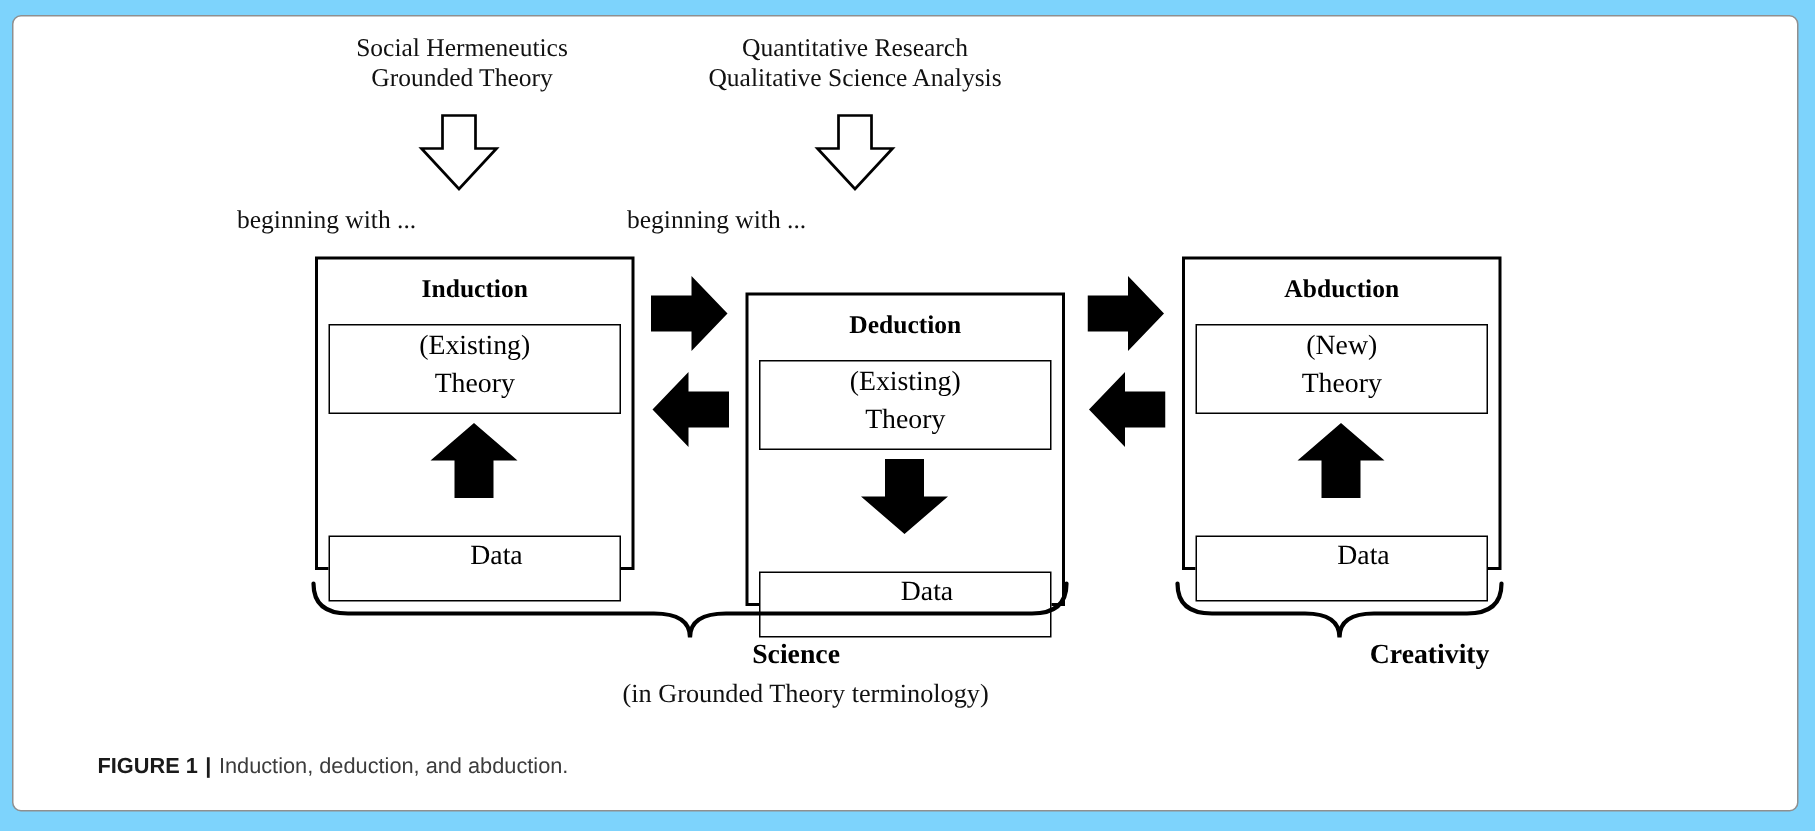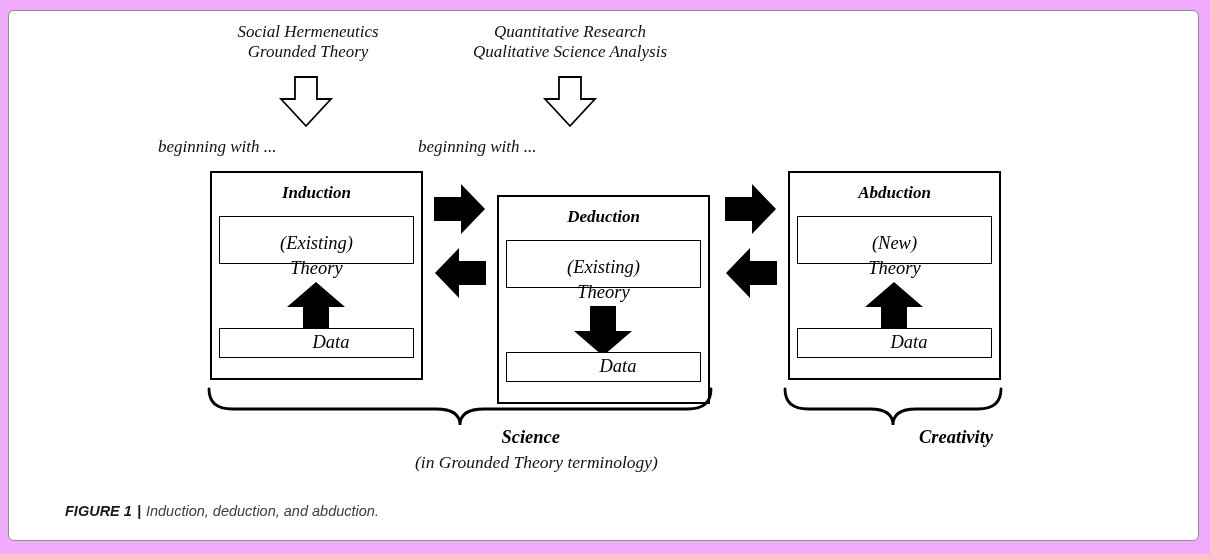--- a/index.html
+++ b/index.html
@@ -8,23 +8,22 @@
     background: #ffffff;
     width: 1210px;
     height: 554px;
     font-family: "Liberation Serif", "DejaVu Serif", serif;
     color: #000;
   }
   .canvas {
     position: relative;
     width: 1210px;
     height: 554px;
-    background: #f0abfc;
+    background: #7dd3fc;
     overflow: hidden;
-    font-style: italic;
   }
   .frame {
     position: absolute;
     left: 8px; top: 10px;
     width: 1189px; height: 529px;
     border: 1.5px solid #8f8f8f;
     border-radius: 6px;
     background: #ffffff;
   }
   .abs { position: absolute; }
@@ -60,28 +59,28 @@
   .inner-box {
     position: absolute;
     left: 7px; right: 7px;
     border: 1.5px solid #000;
     background: #fff;
     text-align: center;
     box-sizing: border-box;
   }
   .theory-box {
     top: 43px;
-    height: 48px;
+    height: 60px;
     font-size: 18.5px;
     line-height: 25px;
-    padding-top: 14px;
+    padding-top: 2px;
   }
   .data-box {
-    top: 155px;
-    height: 30px;
+    top: 184px;
+    height: 44px;
     font-size: 18.5px;
     line-height: 27px;
     padding-left: 29px;
   }
   .inner-arrow {
     position: absolute;
     left: 72px;
     top: 108px;
   }
   .flow-arrow { position: absolute; }

